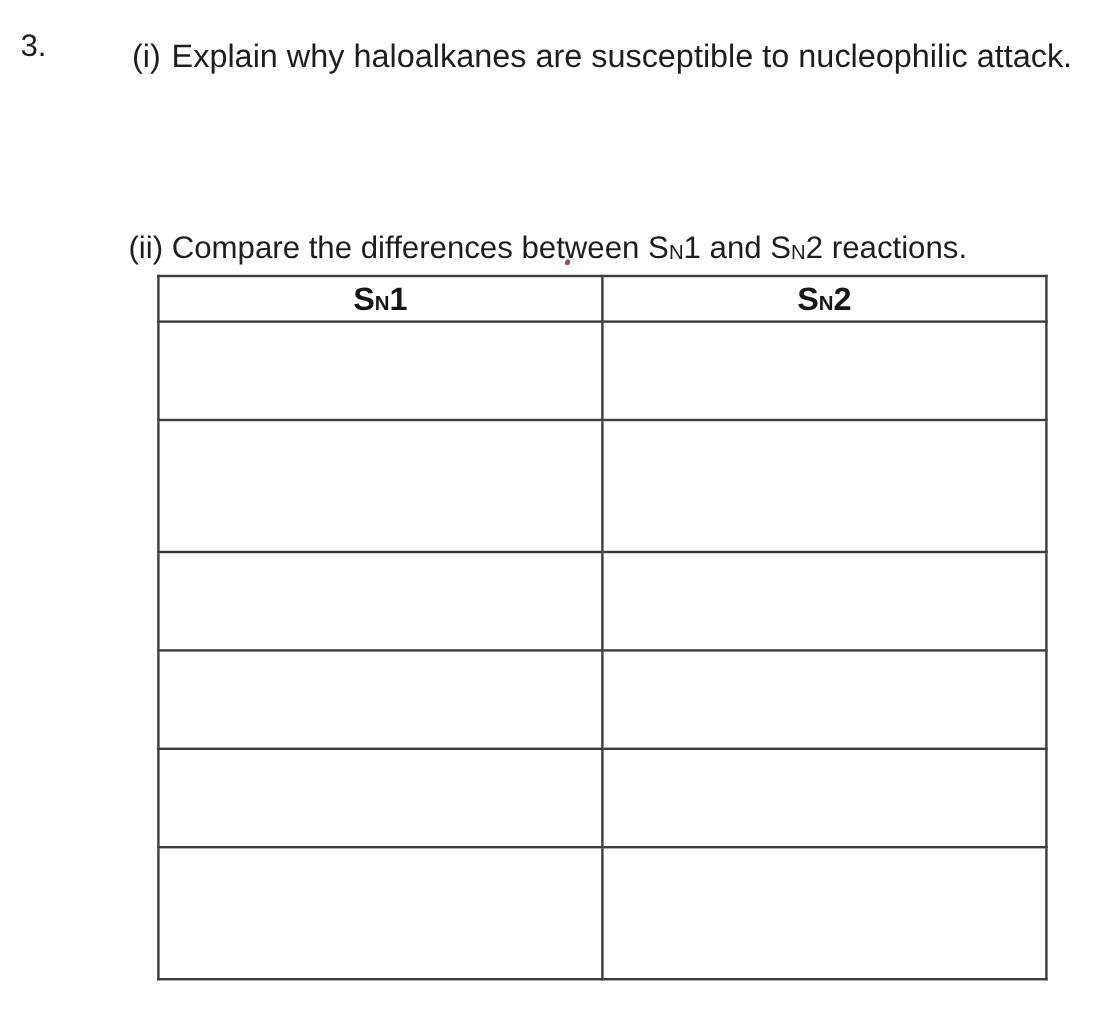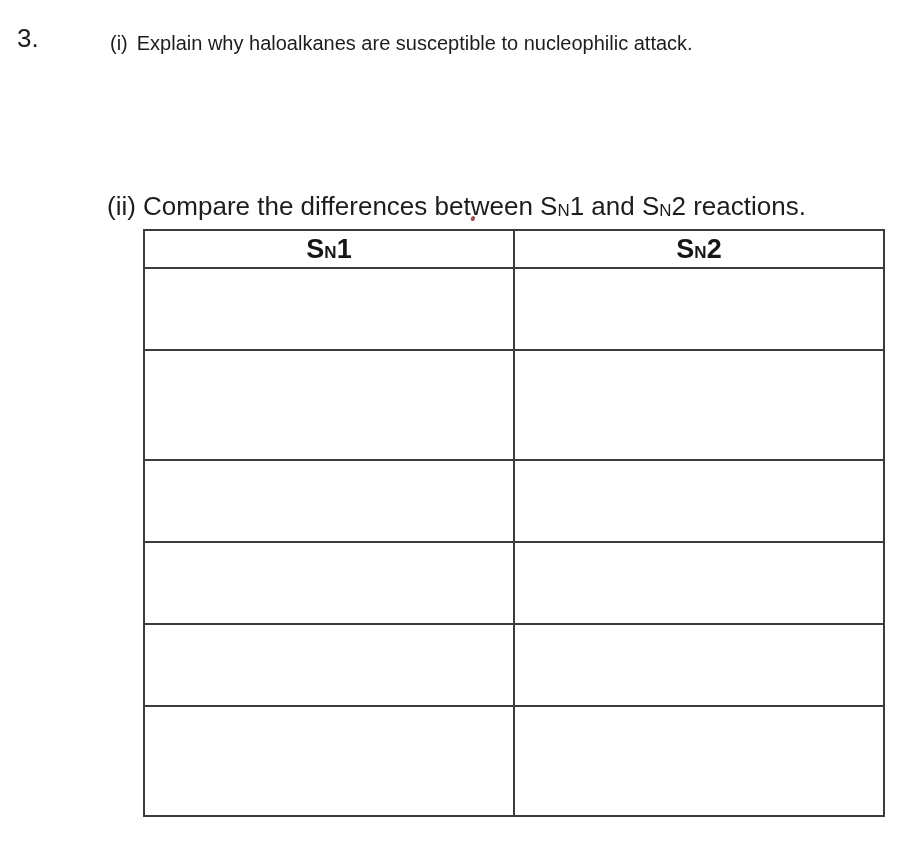--- a/index.html
+++ b/index.html
@@ -20,21 +20,21 @@
     position: absolute;
     left: 17px;
     top: 24px;
     font-size: 26px;
     line-height: 1.1;
   }
   .part-i {
     position: absolute;
     left: 110px;
     top: 31px;
-    font-size: 20px;
+    font-size: 27px;
     line-height: 1.2;
     white-space: nowrap;
   }
   .part-i .part-text {
     margin-left: 9px;
   }
   .part-ii {
     position: absolute;
     left: 107px;
     top: 191px;
@@ -53,21 +53,21 @@
     left: 471px;
     top: 216px;
     width: 4px;
     height: 5px;
     background: #9a4f4f;
     border-radius: 60% 50% 50% 30%;
     transform: rotate(18deg);
   }
   table.comparison-table {
     position: absolute;
-    left: 143px;
+    left: 131px;
     top: 229px;
     width: 742px;
     border-collapse: collapse;
     table-layout: fixed;
   }
   .comparison-table th,
   .comparison-table td {
     border: 2px solid #3c3c3c;
     padding: 0;
     background: #ffffff;

